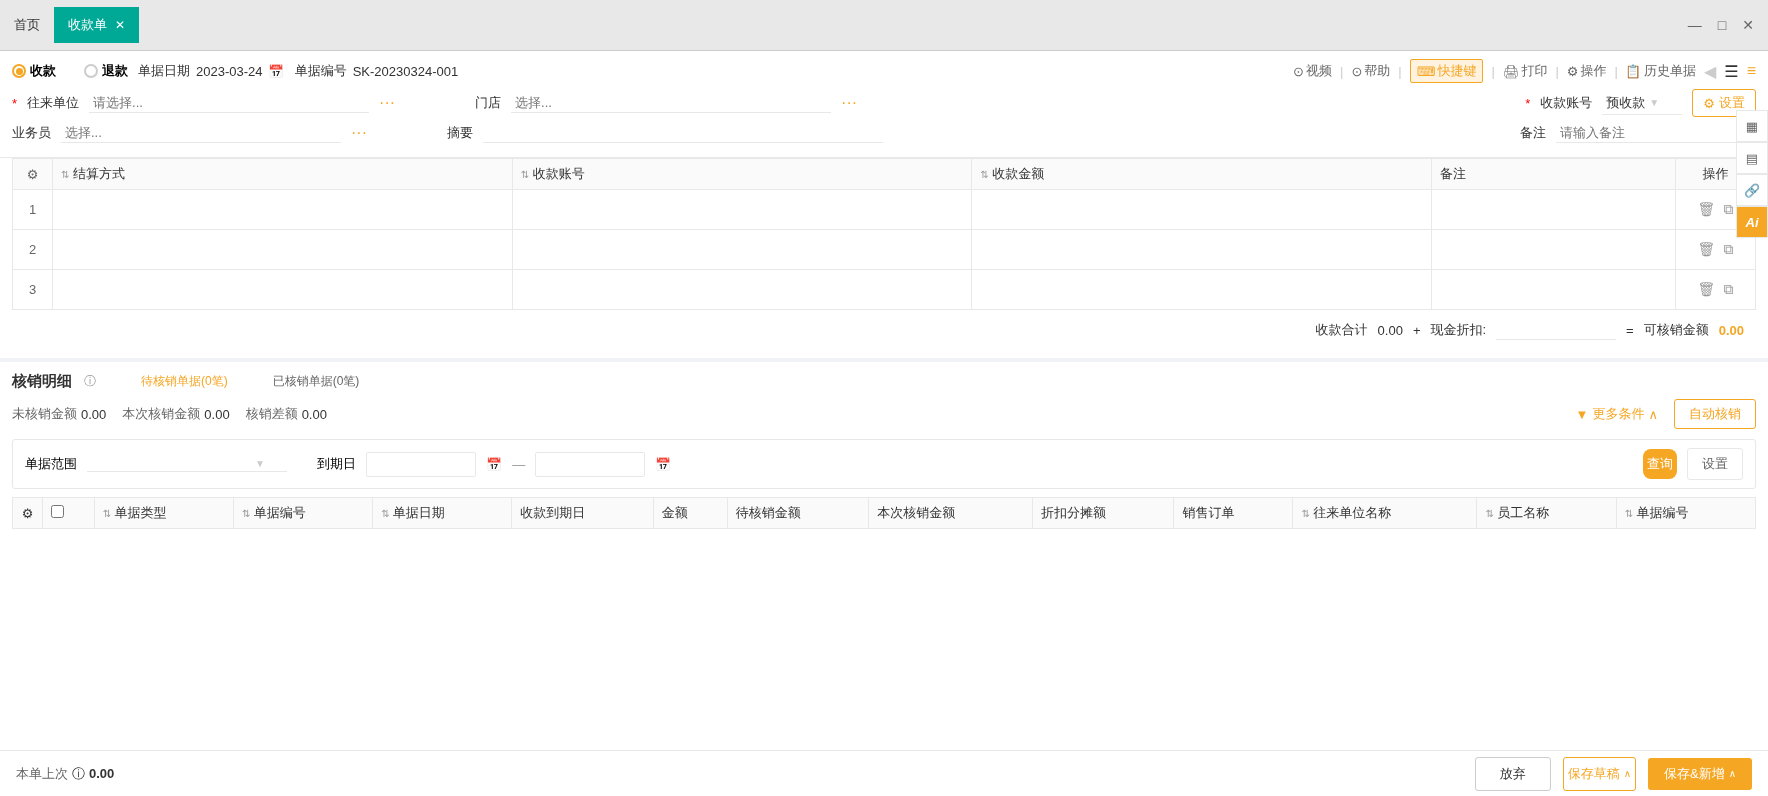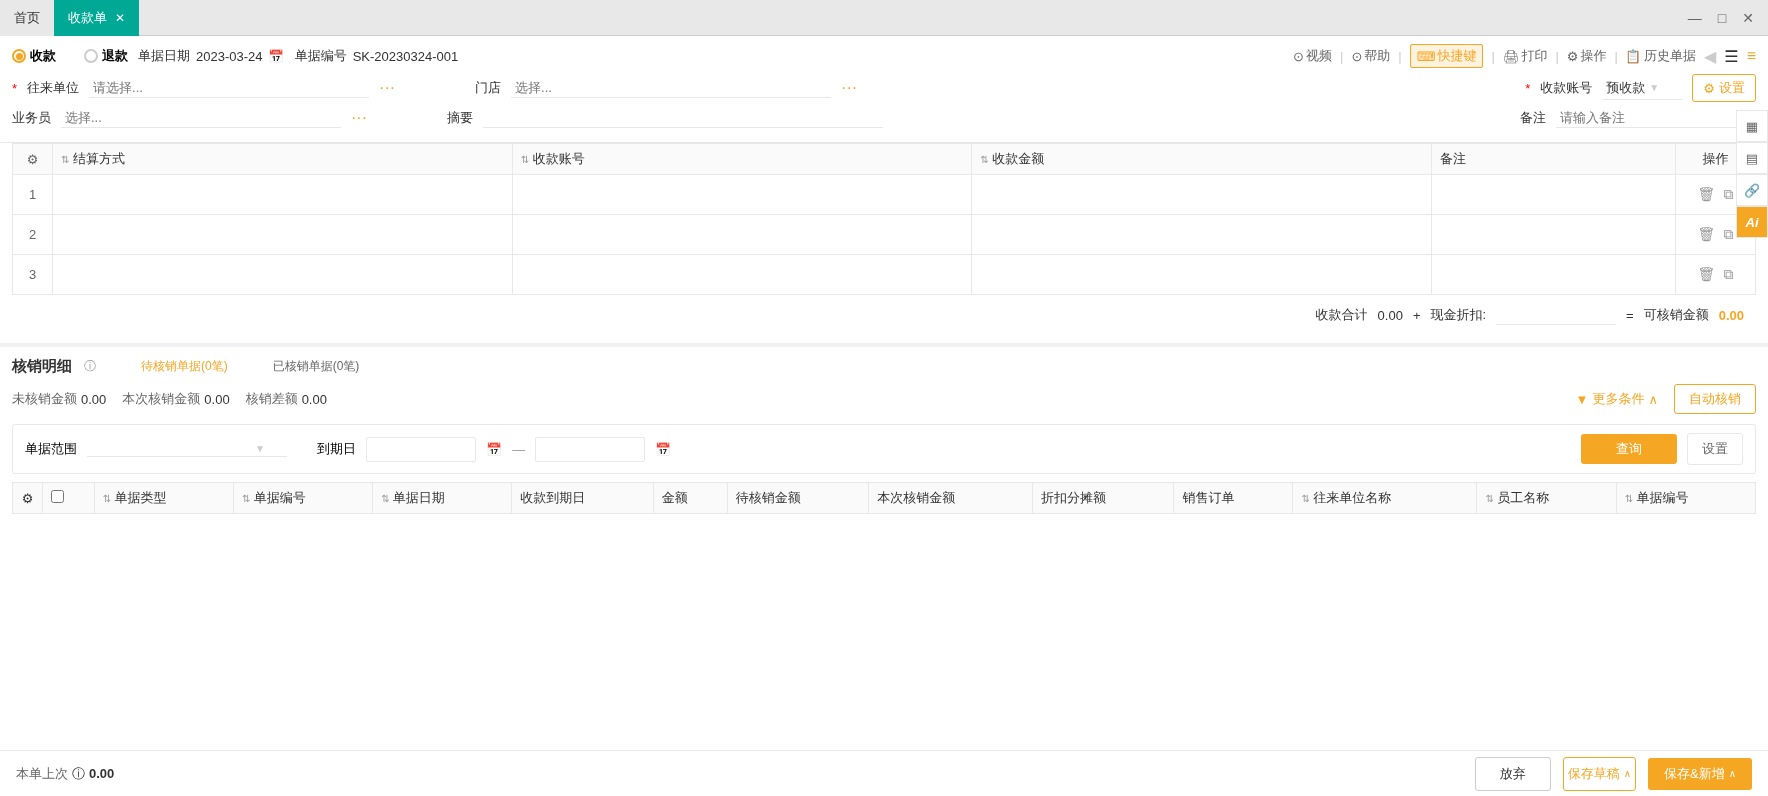--- a/index.html
+++ b/index.html
@@ -2,21 +2,21 @@
 <html><head>
   <meta charset="utf-8">
   <style>
     * { box-sizing: border-box; margin: 0; padding: 0; font-family: 'Microsoft YaHei', Arial, sans-serif; font-size: 13px; }
     body { background: #f0f2f5; width: 1768px; height: 796px; overflow: hidden; }
 
     
     .tab-bar {
       display: flex; align-items: center;
       background: #e8e8e8;
-      height: 36px;
+      height: 51px;
       border-bottom: 1px solid #ccc;
     }
     .tab-item {
       height: 36px; display: flex; align-items: center; padding: 0 14px; cursor: pointer; font-size: 13px;
     }
     .tab-item.home { background: #e8e8e8; color: #333; }
     .tab-item.active { background: #00a896; color: #fff; }
     .tab-close { margin-left: 8px; cursor: pointer; font-size: 12px; }
     .tab-bar-right { margin-left: auto; display: flex; align-items: center; padding-right: 10px; gap: 8px; }
     .window-btn { cursor: pointer; font-size: 14px; color: #666; padding: 2px 4px; }
@@ -140,22 +140,22 @@
       padding: 8px 0; border: 1px solid #e8e8e8; border-radius: 3px; padding: 8px 12px;
     }
     .filter-label { color: #000000; white-space: nowrap; }
     .filter-dropdown { display: flex; align-items: center; gap: 4px; min-width: 200px; border-bottom: 1px solid #e8e8e8; padding: 2px 4px; }
     .date-input {
       border: 1px solid #e8e8e8; padding: 4px 8px; border-radius: 2px; outline: none; width: 110px;
     }
     .date-separator { color: #999; }
     .cal-icon { color: #ccc; cursor: pointer; }
     .query-btn {
-      background: #f5a623; color: #fff; border: none; padding: 6px 35px;
-      border-radius: 3px; cursor: pointer; margin-left: auto;
+      background: #f5a623; color: #fff; border: none; padding: 6px 4px;
+      border-radius: 8px; cursor: pointer; margin-left: auto;
     }
     .setting-btn-small {
       background: #fff; border: 1px solid #e8e8e8; color: #666;
       padding: 6px 14px; border-radius: 3px; cursor: pointer;
     }
 
     
     .lower-table th { font-size: 12px; }
     .checkbox-col { width: 30px; text-align: center; }
 

